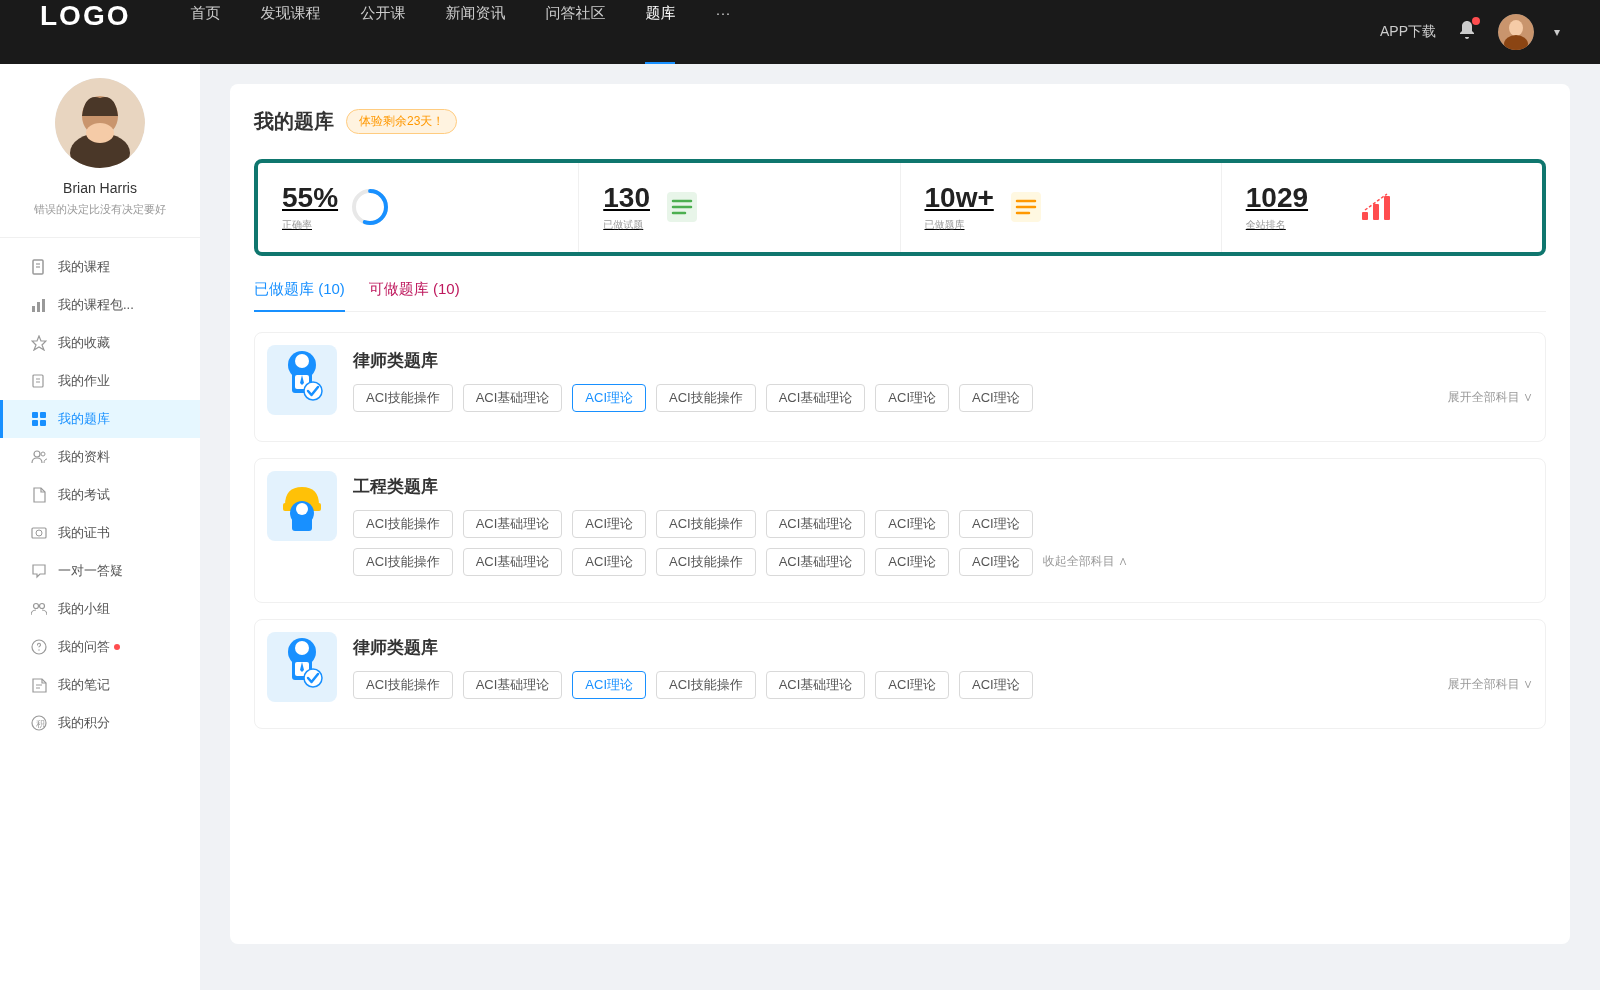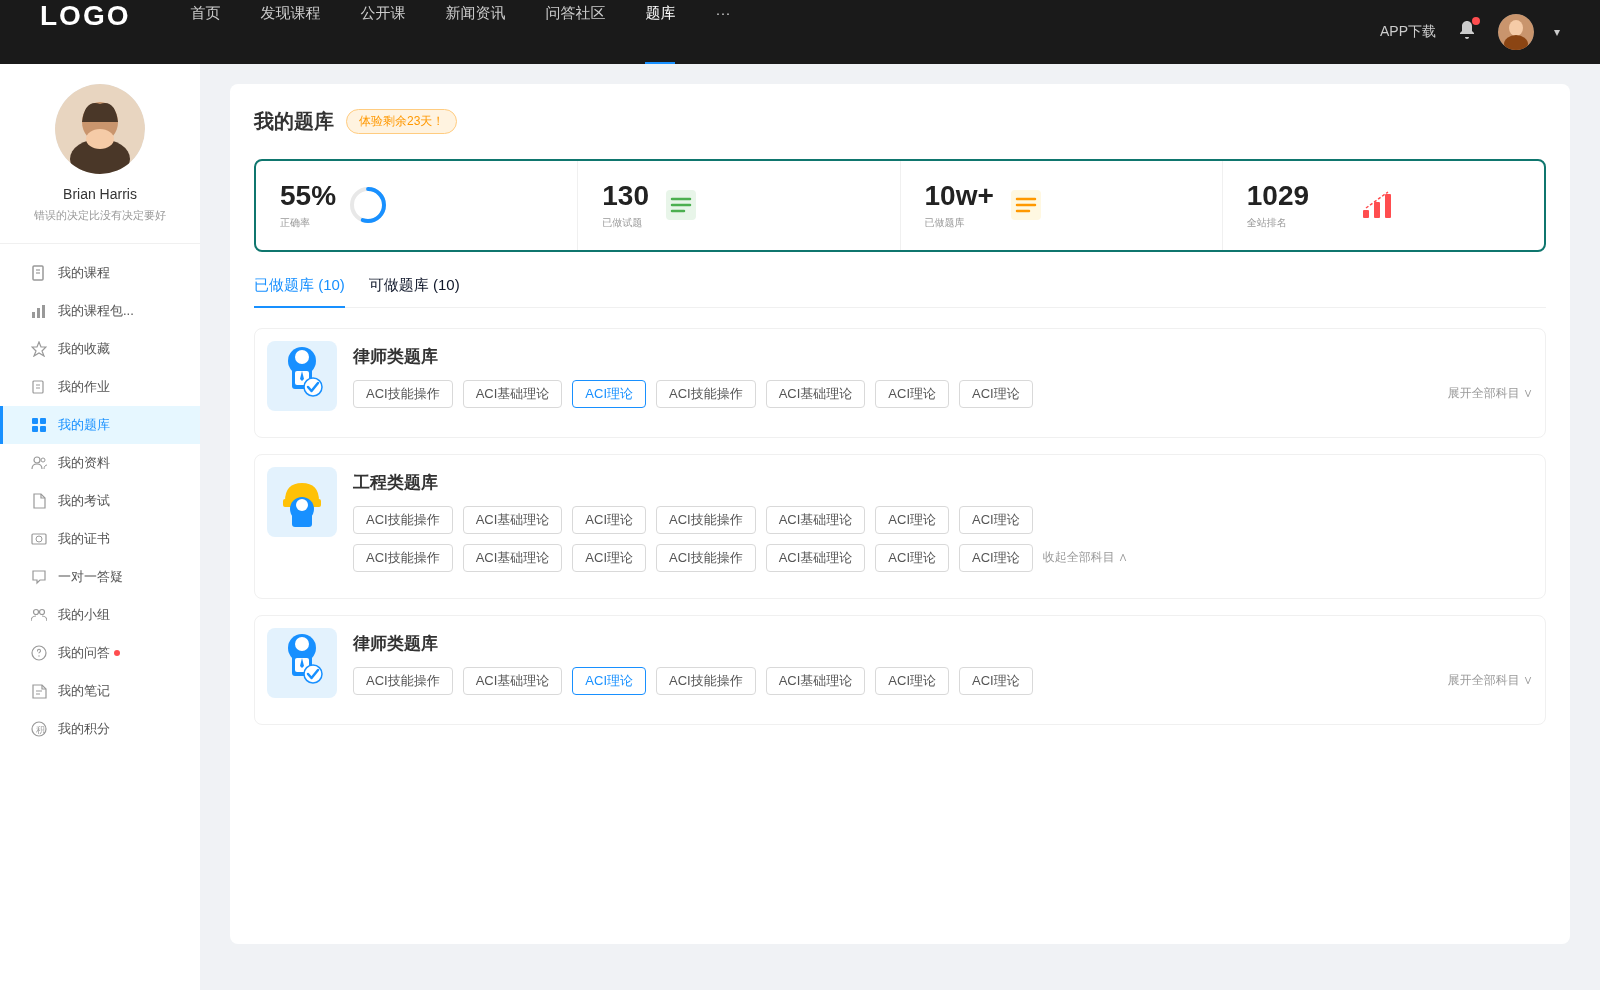--- a/index.html
+++ b/index.html
@@ -77,21 +77,21 @@
       min-height: calc(990px - 64px);
     }
 
     
     .sidebar {
       width: 200px;
       background: white;
       min-height: calc(990px - 64px);
       padding: 30px 0 20px 0;
       position: fixed;
-      top: 54px;
+      top: 48px;
       left: 0;
       bottom: 0;
       overflow-y: auto;
     }
     .sidebar-profile {
       display: flex;
       flex-direction: column;
       align-items: center;
       padding: 0 20px 20px;
       border-bottom: 1px solid #f0f0f0;
@@ -187,24 +187,25 @@
       color: #ff9800;
       border: 1px solid #ffcc80;
       border-radius: 20px;
       padding: 3px 12px;
       font-size: 12px;
     }
 
     
     .stats-row {
       display: flex;
-      border: 2px solid #0f766e;
+      border: 4px solid #0f766e;
       border-radius: 8px;
       margin-bottom: 24px;
       overflow: hidden;
+      text-decoration: underline;
     }
     .stat-item {
       flex: 1;
       padding: 20px 24px;
       border-right: 1px solid #f0f0f0;
       display: flex;
       align-items: center;
       gap: 12px;
     }
     .stat-item:last-child { border-right: none; gap: 48px; }
@@ -227,21 +228,21 @@
 
     
     .tabs-bar {
       display: flex;
       gap: 24px;
       border-bottom: 1px solid #f0f0f0;
       margin-bottom: 20px;
     }
     .tab-item {
       font-size: 15px;
-      color: #0f172a;
+      color: #be185d;
       padding-bottom: 12px;
       cursor: pointer;
       position: relative;
     }
     .tab-item.active {
       color: #1890ff;
       font-weight: 500;
     }
     .tab-item.active::after {
       content: '';

